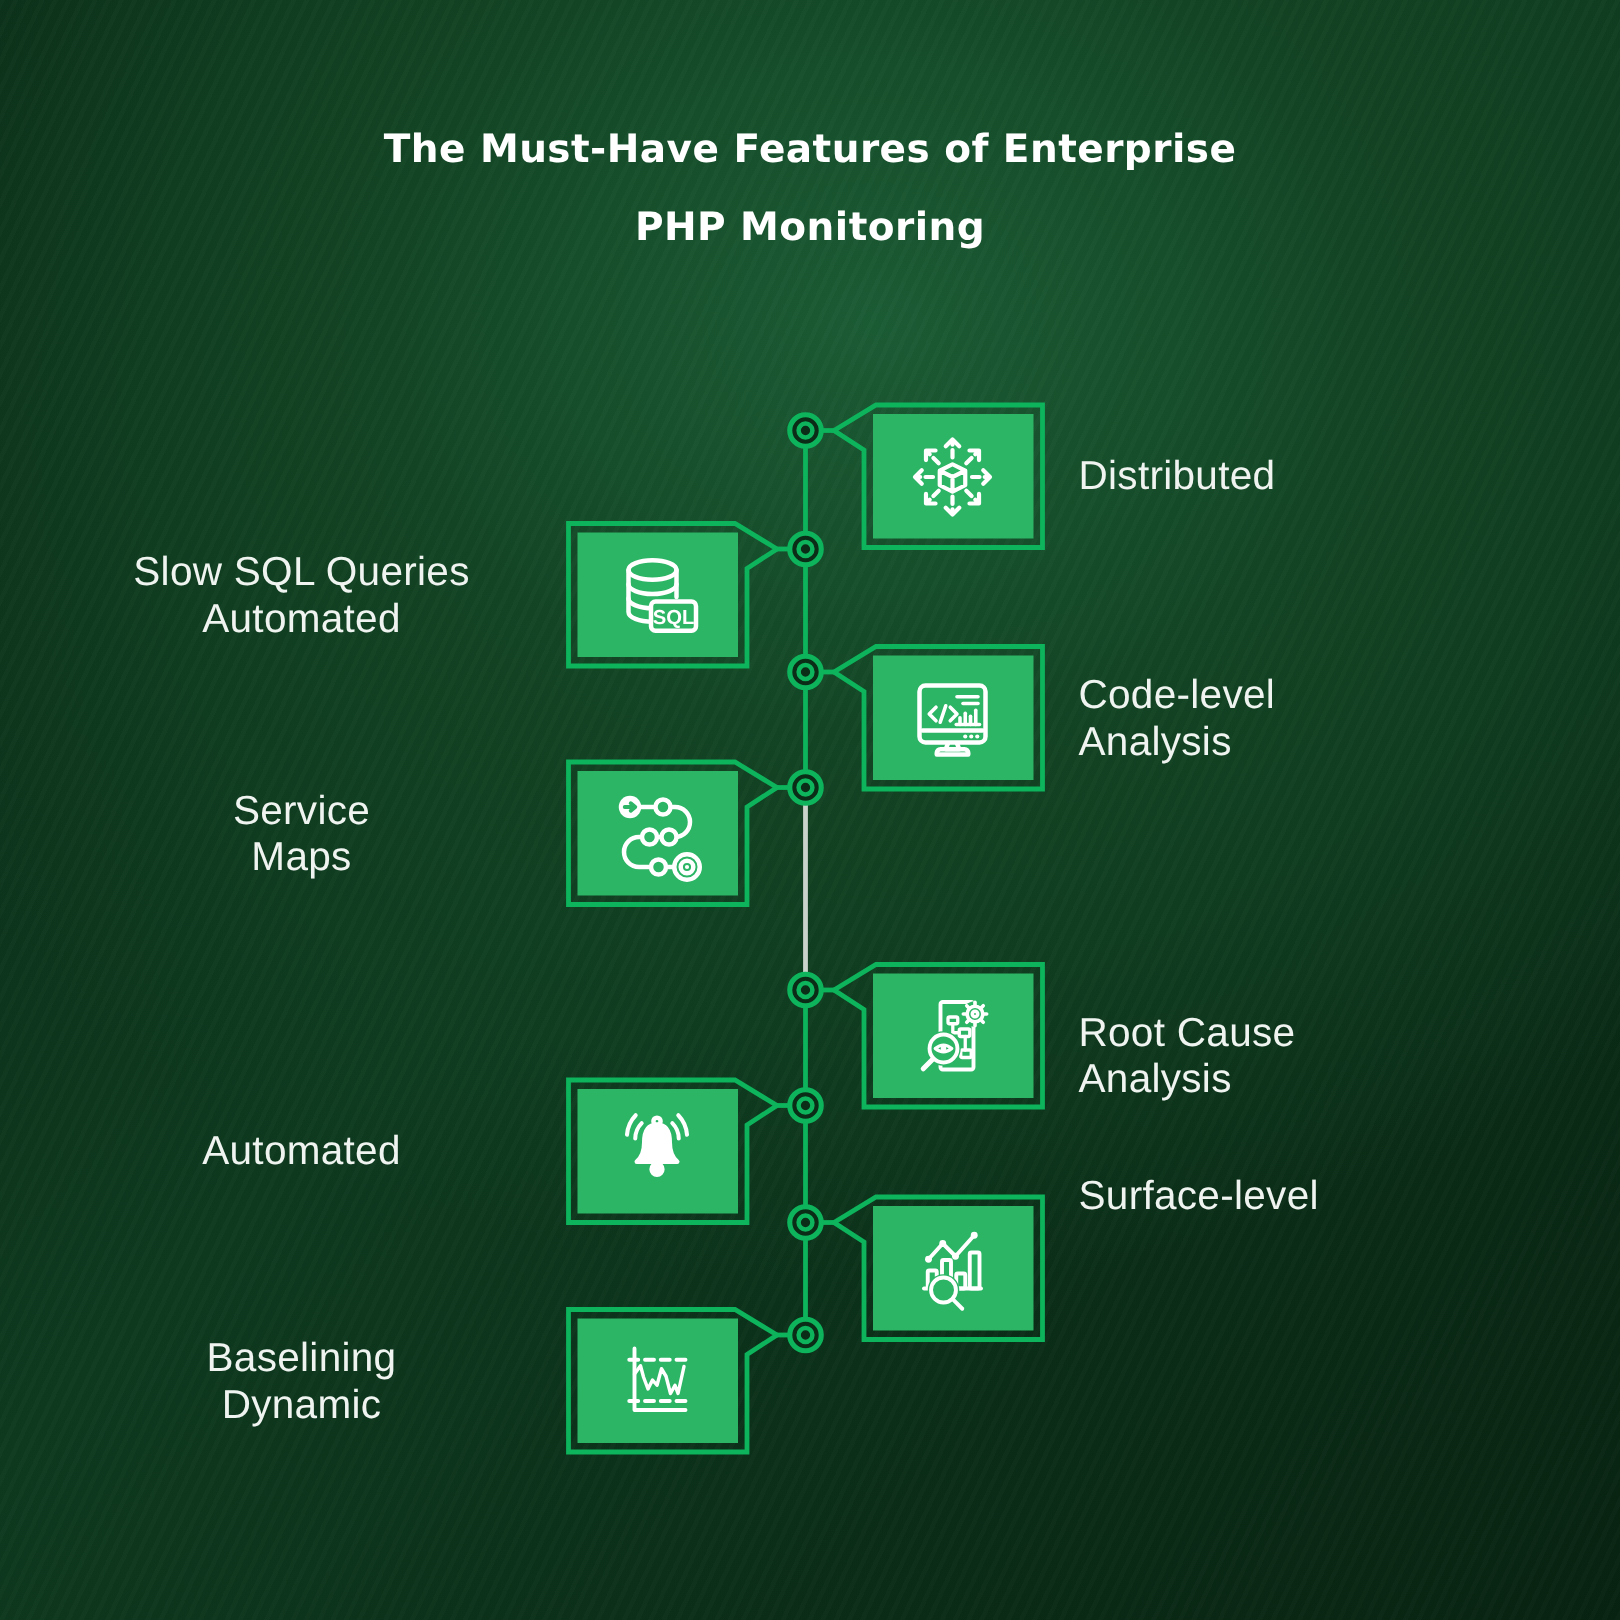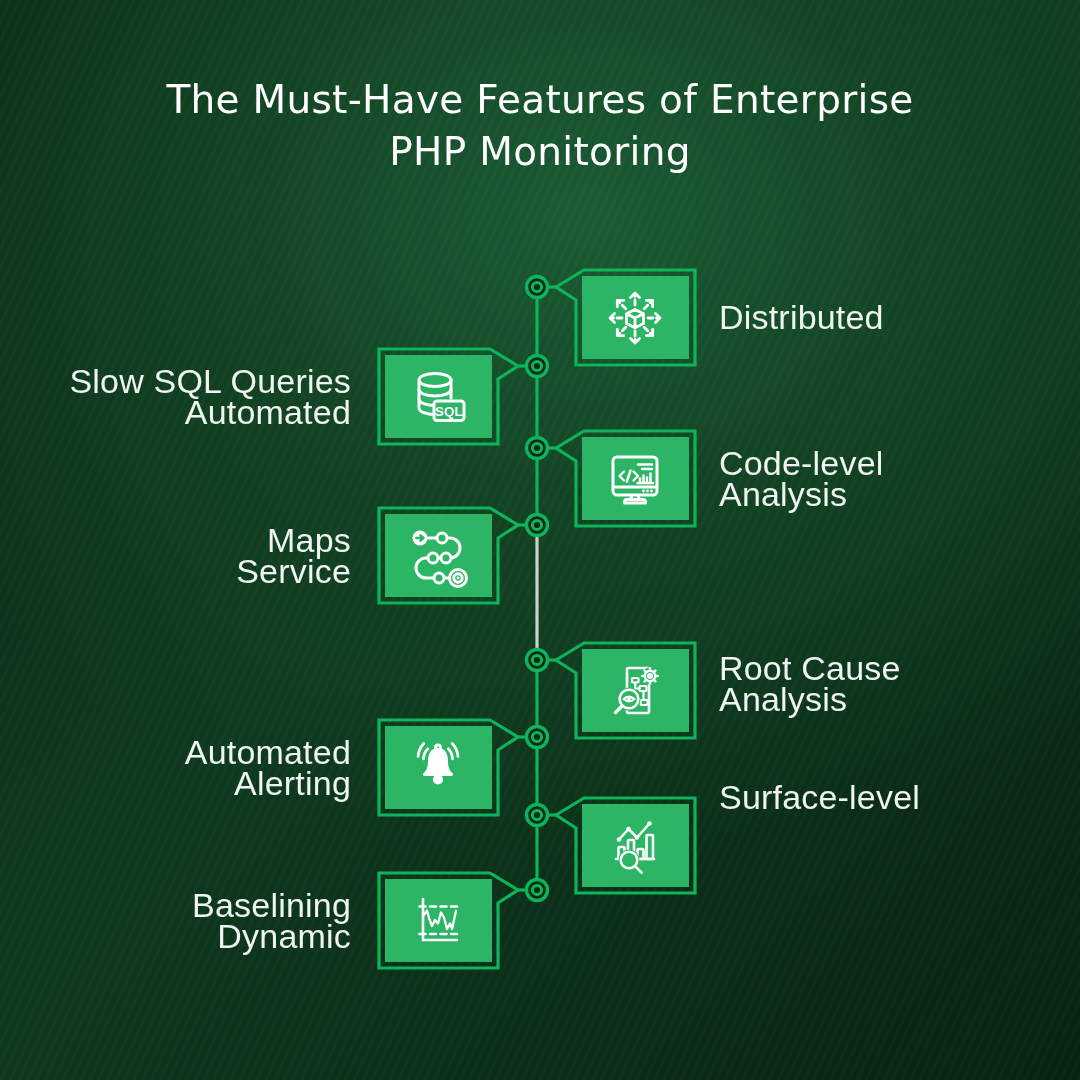--- a/index.html
+++ b/index.html
@@ -7,31 +7,31 @@
     width:1080px;height:1080px;overflow:hidden;position:relative;
     background:
       radial-gradient(760px 640px at 54% 20%, #1b5c35 0%, #124323 48%, rgba(9,34,18,0) 100%),
       linear-gradient(135deg, #0a2a16 0%, #0e3a1f 45%, #082311 100%);
     font-family:"Liberation Sans", sans-serif;
   }
   .tex{position:absolute;inset:0;pointer-events:none;
     background:repeating-linear-gradient(115deg, rgba(255,255,255,0.015) 0 3px, rgba(0,0,0,0.015) 3px 8px);}
   .title{
     position:absolute;top:74px;left:0;width:1080px;text-align:center;
-    color:#ffffff;font-family:"DejaVu Sans", sans-serif;font-weight:normal;
-    font-size:39px;line-height:52px;letter-spacing:.3px;
+    color:#ffffff;font-family:"DejaVu Sans", sans-serif;font-weight:bold;
+    font-size:26px;line-height:52px;letter-spacing:.3px;
   }
   .title span{display:block;}
   svg.art{position:absolute;left:0;top:0;}
   .lbl{
     position:absolute;height:95px;display:flex;flex-direction:column;justify-content:center;
-    color:#eff4f0;font-size:34px;line-height:31px;font-weight:400;letter-spacing:.2px;
+    color:#eff4f0;font-size:27px;line-height:31px;font-weight:400;letter-spacing:.2px;
   }
   .lbl.right{left:719px;width:330px;text-align:left;}
-  .lbl.left{left:31px;width:320px;text-align:right;}
+  .lbl.left{left:41px;width:320px;text-align:right;align-items:center;}
 </style>
 </head>
 <body>
 
 <div class="tex"></div>
 
 <h1 class="title" style="margin:0">
   <span>The Must-Have Features of Enterprise</span>
   <span>PHP Monitoring</span>
 </h1>
@@ -263,30 +263,29 @@
 </div>
 <div class="lbl left" style="top:349px">
   <span>Slow SQL Queries</span>
   <span>Automated</span>
 </div>
 <div class="lbl right" style="top:431px">
   <span>Code-level</span>
   <span>Analysis</span>
 </div>
 <div class="lbl left" style="top:508px">
+  <span>Service</span>
   <span>Maps</span>
-  <span>Service</span>
-</div>
-<div class="lbl right" style="top:636px">
+</div>
+<div class="lbl right" style="top:656px">
   <span>Root Cause</span>
   <span>Analysis</span>
 </div>
 <div class="lbl left" style="top:720px">
   <span>Automated</span>
-  <span>Alerting</span>
 </div>
 <div class="lbl right" style="top:750px">
   <span>Surface-level</span>
 </div>
 <div class="lbl left" style="top:873px">
   <span>Baselining</span>
   <span>Dynamic</span>
 </div>
 
 </body></html>

